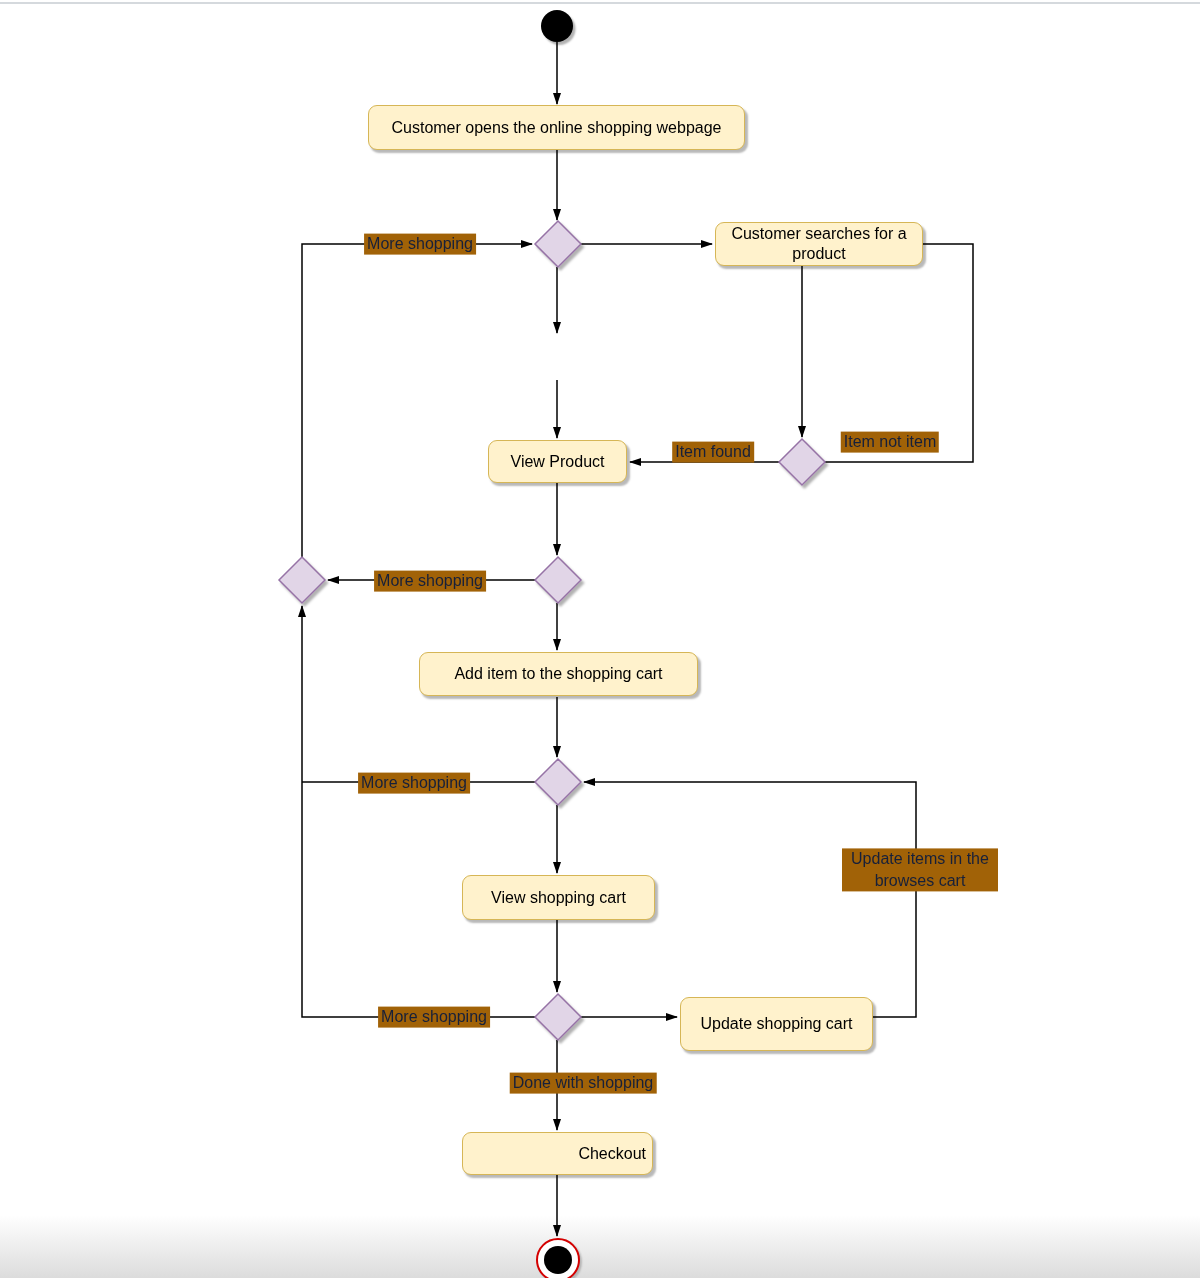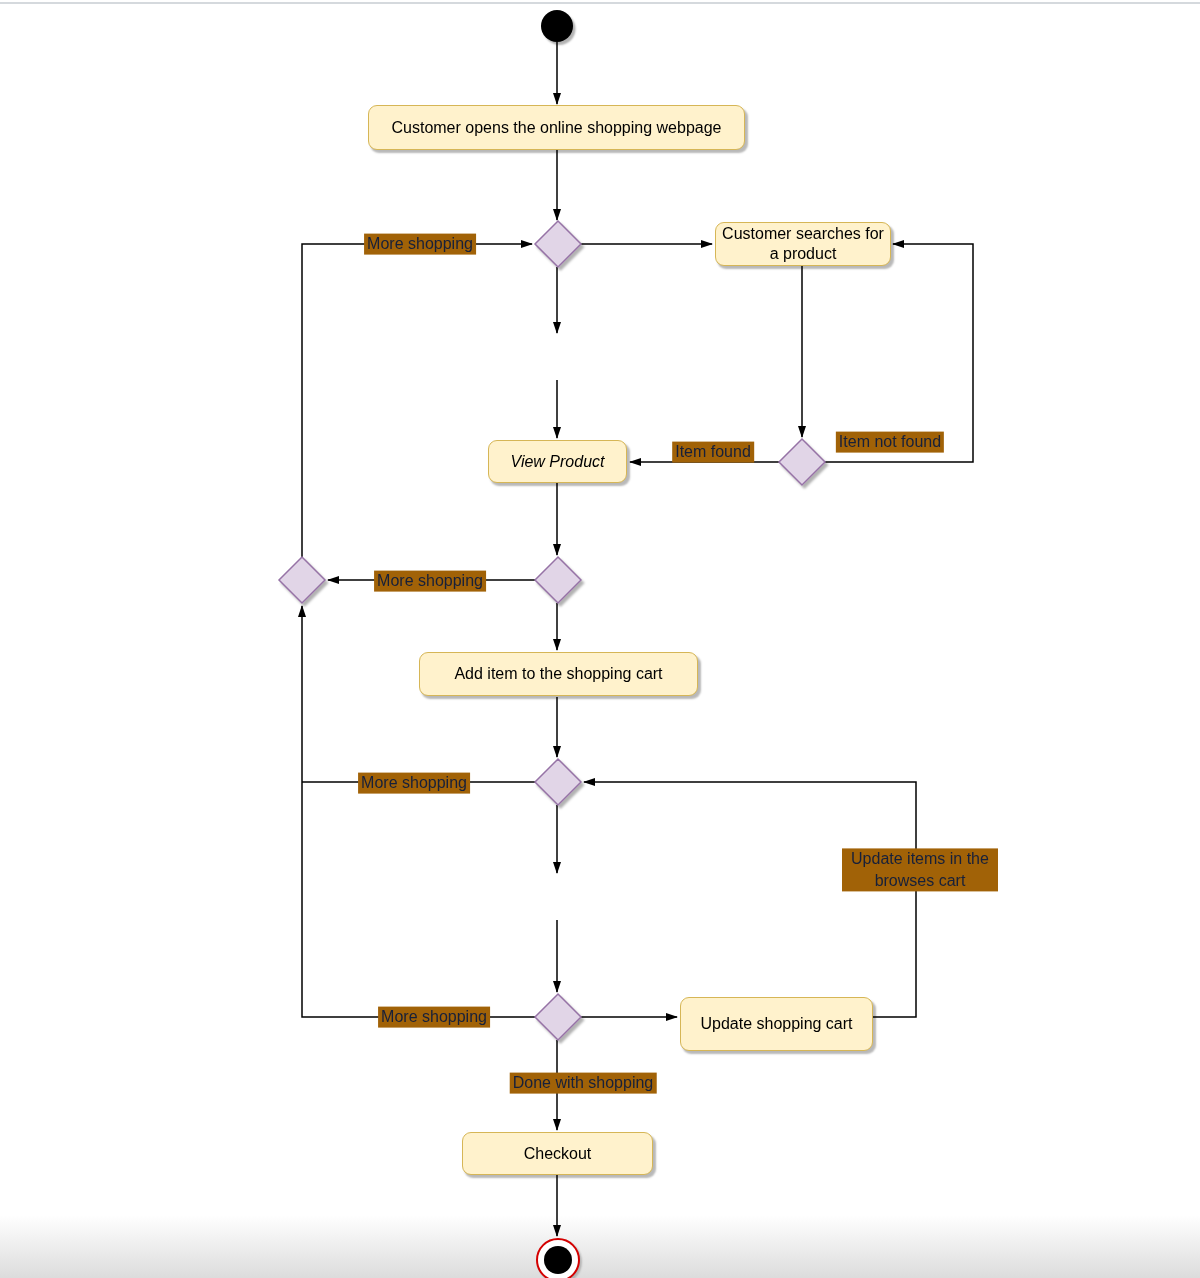--- a/index.html
+++ b/index.html
@@ -144,38 +144,41 @@
   </svg>
 
   <div class="start-node"></div>
   <div class="end-node">
     <div class="end-inner"></div>
   </div>
 
   <div class="node" style="left:368px; top:105px; width:377px; height:45px;">
     <span>Customer opens the online shopping webpage</span>
   </div>
-  <div class="node" style="left:715px; top:222px; width:176px; height:44px;align-items:center;">
+  <div class="node" style="left:715px; top:222px; width:208px; height:44px;align-items:center;">
     <span>Customer searches for a product</span>
   </div>
-  <div class="node" style="left:488px; top:440px; width:139px; height:43px;font-style:italic;">
+  <div class="node" style="left:488px; top:440px; width:139px; height:43px;">
     <span>View Product</span>
   </div>
   <div class="node" style="left:419px; top:652px; width:279px; height:44px;">
     <span>Add item to the shopping cart</span>
   </div>
+  <div class="node" style="left:462px; top:875px; width:193px; height:45px;">
+    <span>View shopping cart</span>
+  </div>
   <div class="node" style="left:680px; top:997px; width:193px; height:54px;">
     <span>Update shopping cart</span>
   </div>
-  <div class="node" style="left:462px; top:1132px; width:191px; height:43px;">
+  <div class="node" style="left:462px; top:1132px; width:191px; height:43px;justify-content:flex-end;">
     <span>Checkout</span>
   </div>
 
   <div class="elabel" style="left:420px; top:244px;">More shopping</div>
   <div class="elabel" style="left:430px; top:581px;">More shopping</div>
   <div class="elabel" style="left:414px; top:783px;">More shopping</div>
   <div class="elabel" style="left:434px; top:1017px;">More shopping</div>
   <div class="elabel" style="left:713px; top:452px;">Item found</div>
-  <div class="elabel" style="left:890px; top:442px;">Item not found</div>
+  <div class="elabel" style="left:890px; top:442px;">Item not item</div>
   <div class="elabel wrap" style="left:920px; top:870px;">Update items in the browses cart</div>
   <div class="elabel" style="left:583px; top:1083px;">Done with shopping</div>
 
 </div>
 
 </body></html>

